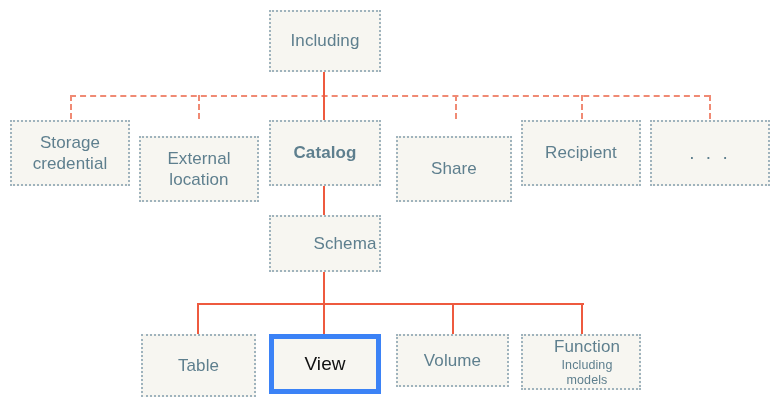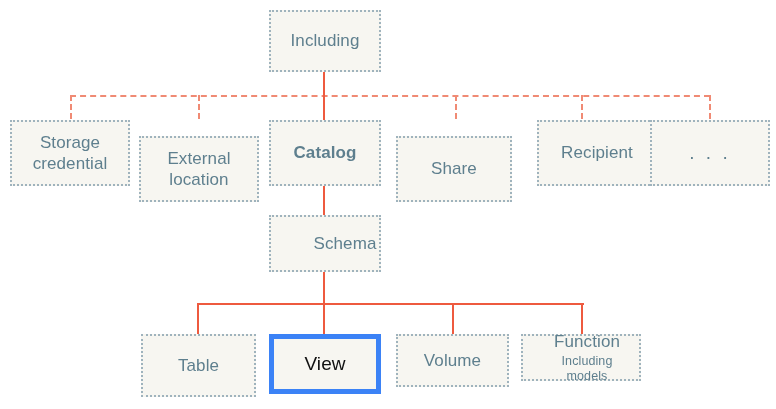--- a/index.html
+++ b/index.html
@@ -117,39 +117,39 @@
   <div class="node" style="left:139px; top:136px; width:120px; height:66px;">
     <span class="label">External
 location</span>
   </div>
   <div class="node" style="left:269px; top:120px; width:112px; height:66px;font-weight:bold;">
     <span class="label">Catalog</span>
   </div>
   <div class="node" style="left:396px; top:136px; width:116px; height:66px;">
     <span class="label">Share</span>
   </div>
-  <div class="node" style="left:521px; top:120px; width:120px; height:66px;margin-left:16px;">
+  <div class="node" style="left:521px; top:120px; width:120px; height:66px;">
     <span class="label">Recipient</span>
   </div>
   <div class="node ellipsis" style="left:650px; top:120px; width:120px; height:66px;">
     <span class="label">. . .</span>
   </div>
 
   <div class="node" style="left:269px; top:215px; width:112px; height:57px;padding-left:40px;">
     <span class="label">Schema</span>
   </div>
 
   <div class="node" style="left:141px; top:334px; width:115px; height:63px;">
     <span class="label">Table</span>
   </div>
   <div class="node highlight" style="left:269px; top:334px; width:112px; height:60px;">
     <span class="label">View</span>
   </div>
   <div class="node" style="left:396px; top:334px; width:113px; height:53px;">
     <span class="label">Volume</span>
   </div>
-  <div class="node" style="left:521px; top:334px; width:120px; height:47px;padding-left:12px;">
+  <div class="node" style="left:521px; top:334px; width:120px; height:56px;padding-left:12px;">
     <span class="label">Function</span>
     <span class="sublabel">Including
 models</span>
   </div>
 
 </div>
 
 </body></html>

